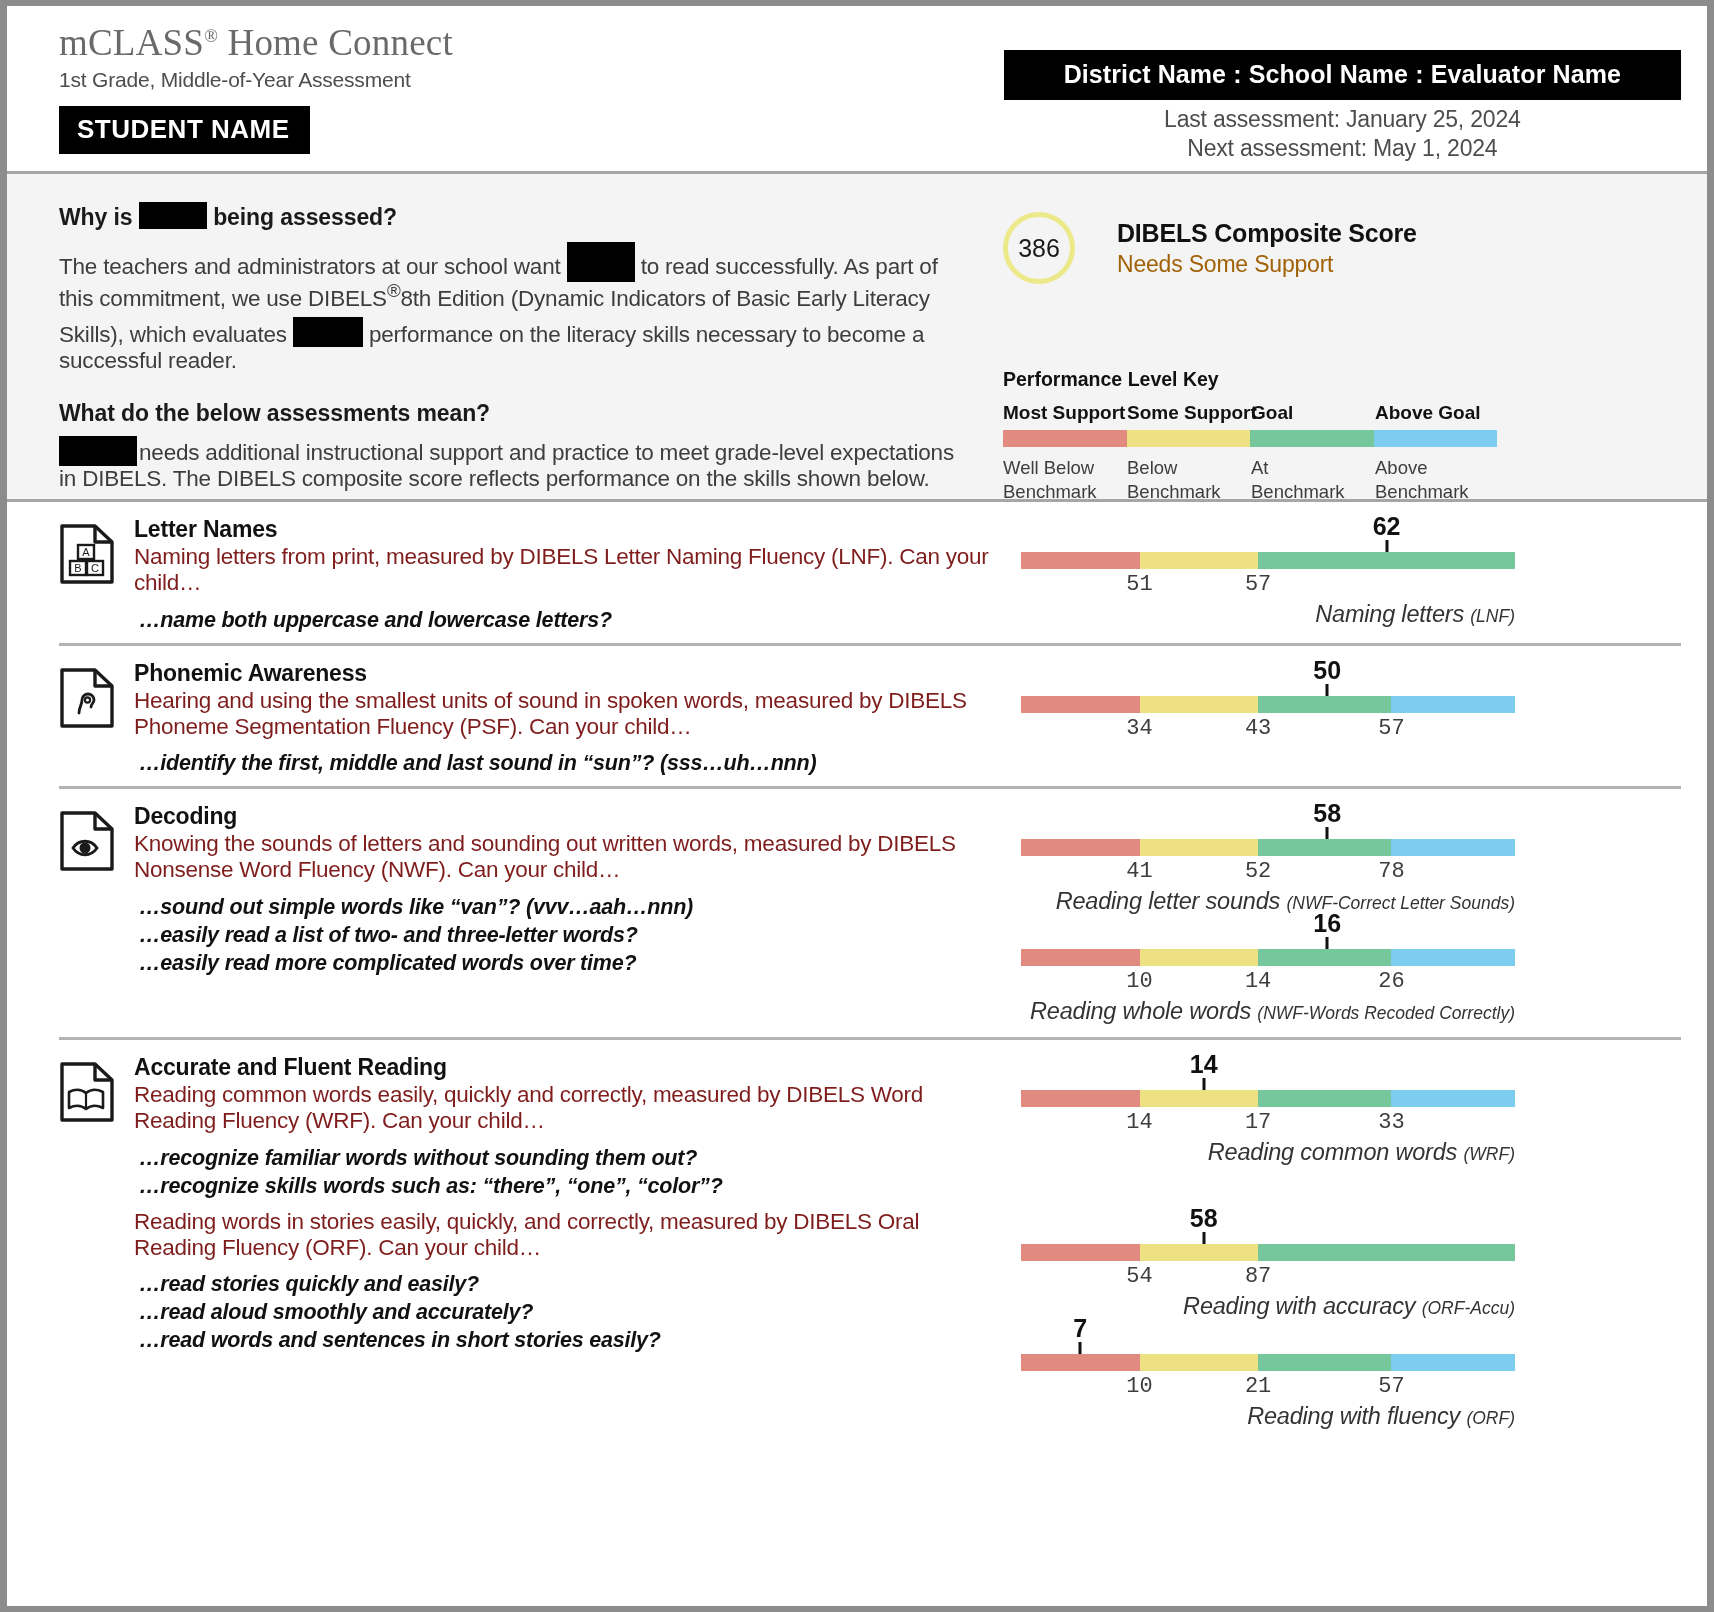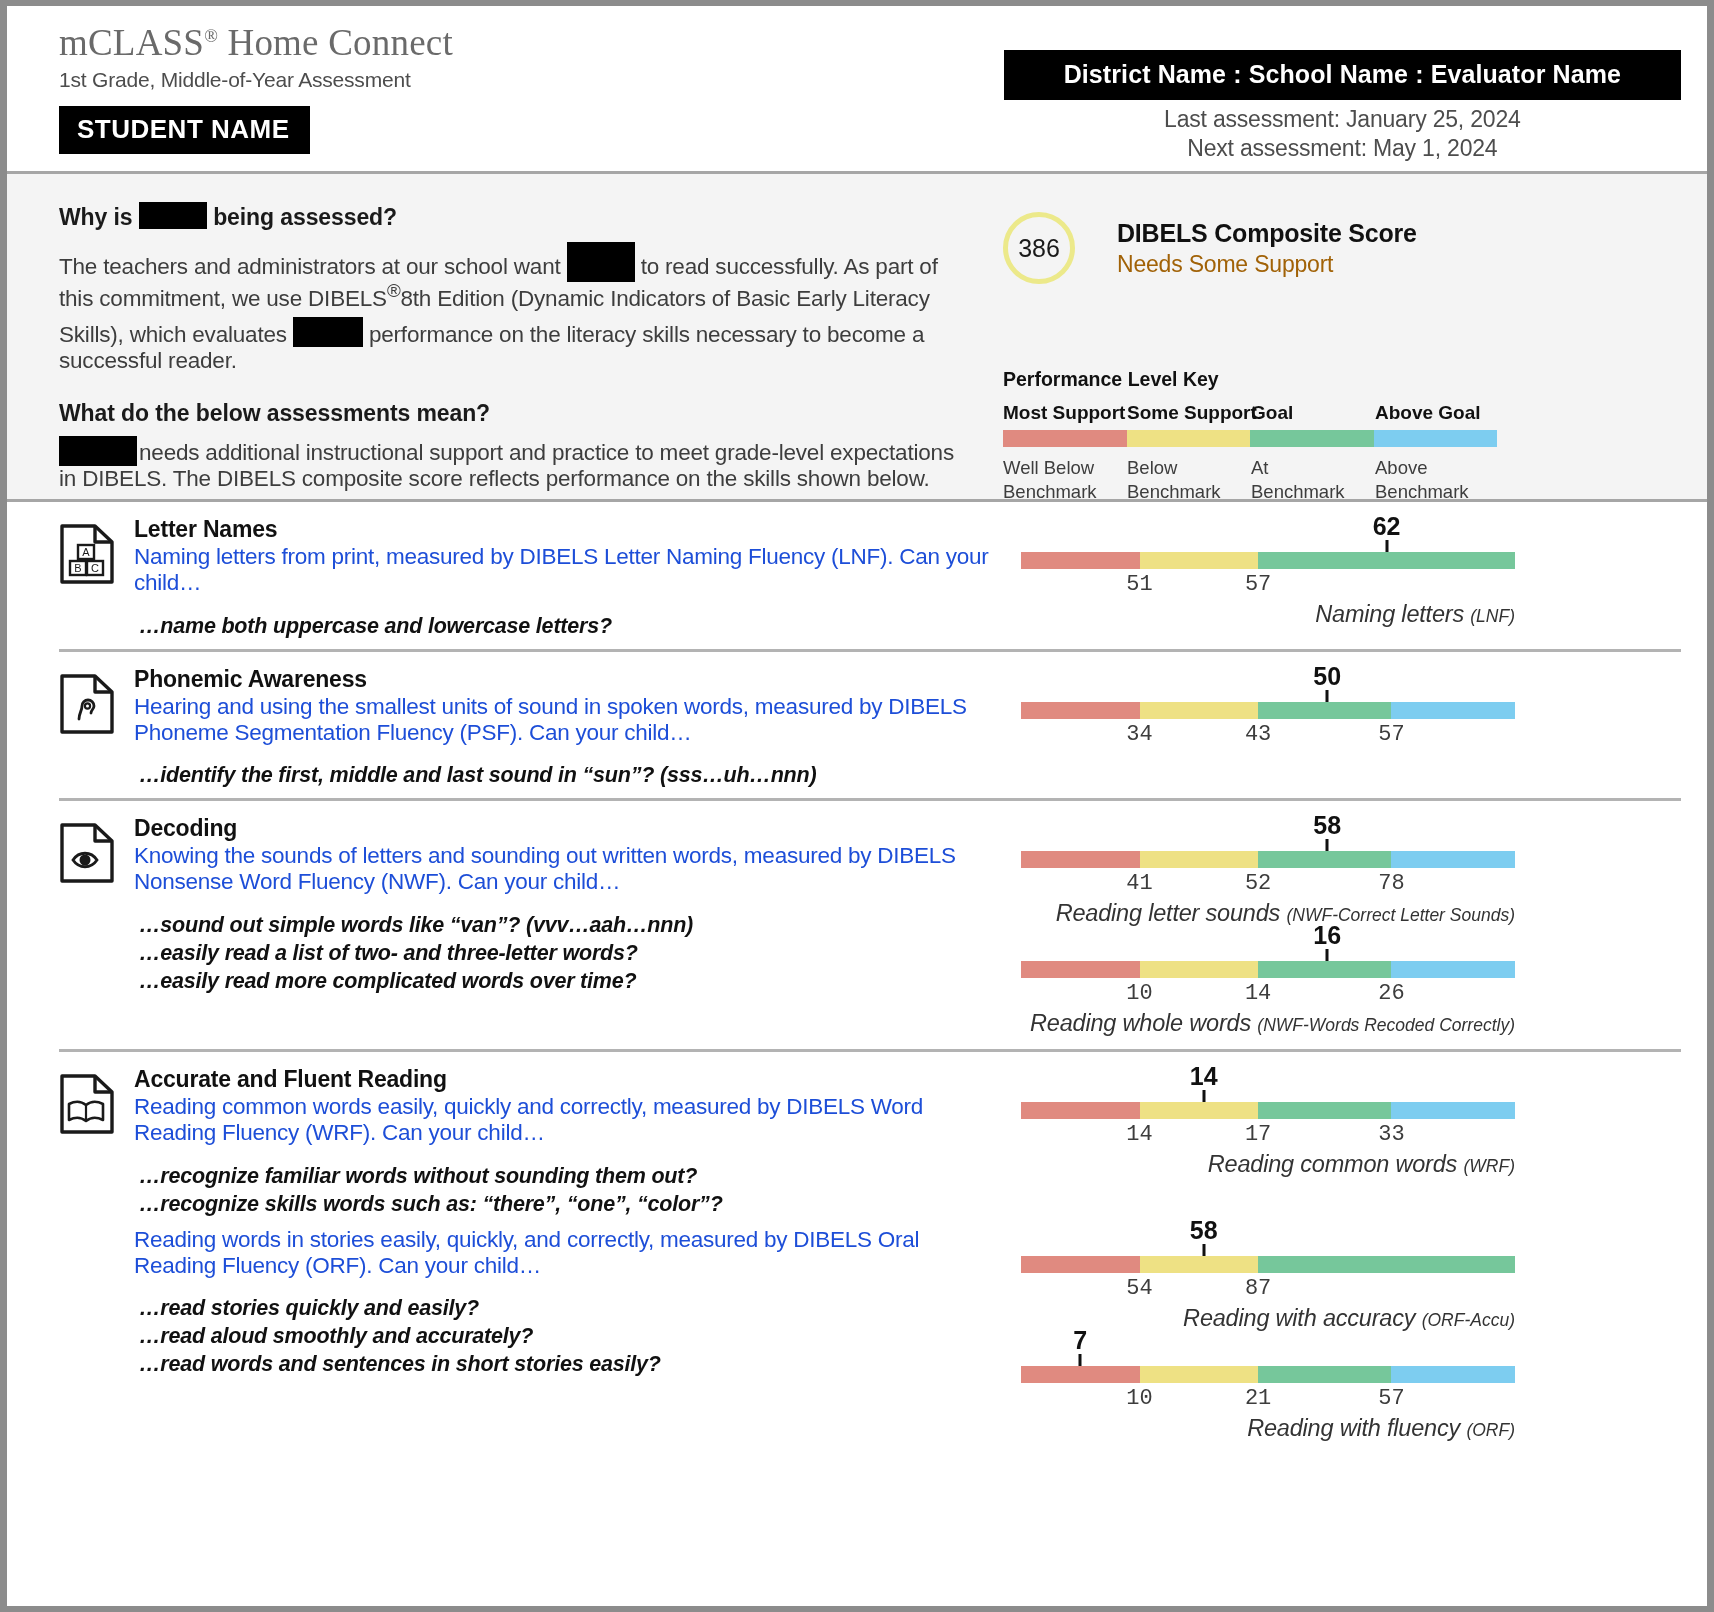--- a/index.html
+++ b/index.html
@@ -143,24 +143,24 @@
 
   
   .sections { padding: 0 26px 0 52px; }
   .section { display: flex; padding-top: 14px; position: relative; }
   .section.divided { border-top: 3px solid #b3b3b3; margin-top: 8px; }
   .sec-left { width: 952px; display: flex; padding-right: 10px; }
   .sec-icon { width: 66px; flex: 0 0 66px; padding-top: 7px; }
   .sec-body { flex: 1; padding-left: 9px; }
   .sec-title { font-size: 23px; font-weight: bold; color: #111; letter-spacing: -.2px; }
   .sec-desc {
-    font-size: 22.5px; color: #1d4ed8; line-height: 1.17;
+    font-size: 22.5px; color: #7f1d1d; line-height: 1.17;
     letter-spacing: -.25px; margin-top: 1px;
   }
-  .sec-qs { margin-top: 16px; padding-left: 5px; }
+  .sec-qs { margin-top: 10px; padding-left: 5px; }
   .sec-q {
     font-size: 21.5px; font-style: italic; font-weight: bold;
     color: #111; line-height: 1.3; letter-spacing: -.2px;
   }
   .sec-right { flex: 1; position: relative; padding-top: 2px; }
 
   
   .meter { position: relative; width: 494px; margin-left: 10px; }
   .meter-top { position: relative; height: 34px; }
   .meter-val {

